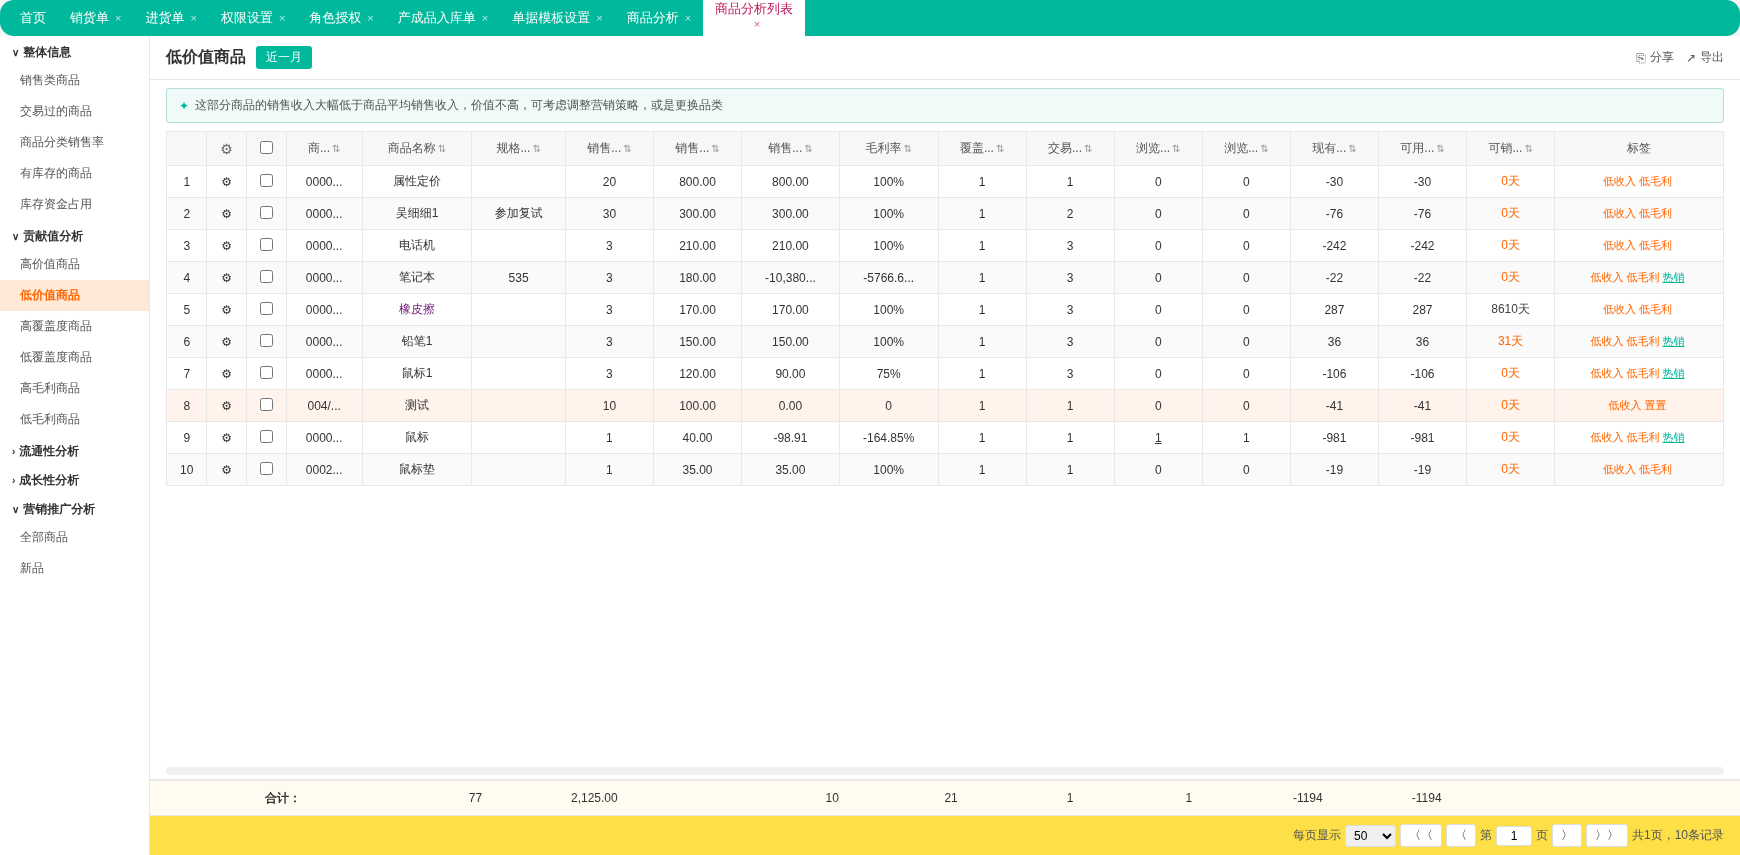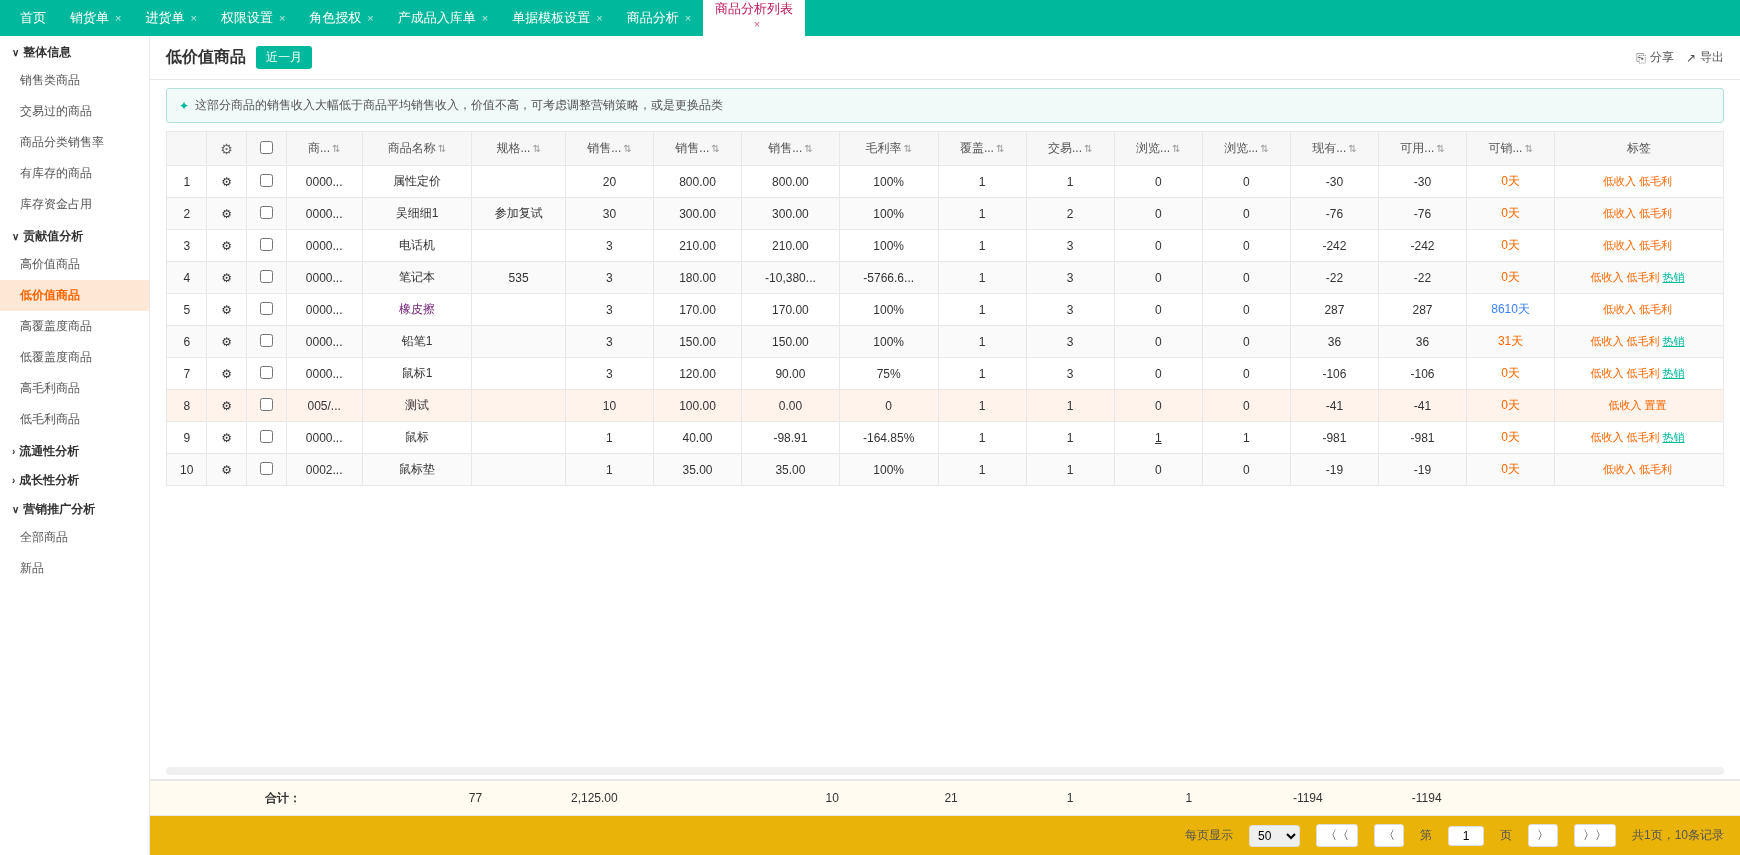--- a/index.html
+++ b/index.html
@@ -5,20 +5,21 @@
     * { box-sizing: border-box; margin: 0; padding: 0; }
     body { font-family: 'Microsoft YaHei', Arial, sans-serif; font-size: 12px; background: #f5f5f5; color: #333; }
 
     
     .top-nav {
       background: #00b89c;
       display: flex;
       align-items: center;
       height: 36px;
       padding: 0 8px;
+      border-radius: 14px;
     }
     .nav-item {
       color: #fff;
       padding: 0 12px;
       height: 36px;
       display: flex;
       align-items: center;
       cursor: pointer;
       font-size: 13px;
       white-space: nowrap;
@@ -209,24 +210,24 @@
       color: #333;
     }
 
     
     .pagination {
       display: flex;
       align-items: center;
       justify-content: flex-end;
       padding: 8px 16px;
       border-top: 1px solid #e8e8e8;
-      gap: 16px;
+      gap: 4px;
       font-size: 12px;
       color: #555;
-      background: #eab308;
+      background: #fde047;
     }
     .page-size-select {
       border: 1px solid #ddd;
       border-radius: 3px;
       padding: 2px 4px;
       font-size: 12px;
     }
     .page-btn {
       border: 1px solid #ddd;
       background: #fff;
@@ -469,21 +470,21 @@
       <td>3</td>
       <td>170.00</td>
       <td>170.00</td>
       <td>100%</td>
       <td>1</td>
       <td>3</td>
       <td style="">0</td>
       <td>0</td>
       <td>287</td>
       <td>287</td>
-      <td style="color:#3b82f6;">8610天</td>
+      <td style="color:#404040;">8610天</td>
       <td><span class="tag-orange">低收入</span><span class="tag-orange">低毛利</span></td>
     </tr>
             <tr>
       <td>6</td>
               <td><span style="cursor:pointer;">⚙</span></td>
       <td><input type="checkbox" style=""></td>
       <td>0000...</td>
       <td style="cursor:pointer;color:#333;">铅笔1</td>
       <td></td>
       <td>3</td>
@@ -516,21 +517,21 @@
       <td>0</td>
       <td>-106</td>
       <td>-106</td>
       <td style="color:#ff6600;">0天</td>
       <td><span class="tag-orange">低收入</span><span class="tag-orange">低毛利</span><span class="tag-green">热销</span></td>
     </tr>
             <tr class="highlighted">
       <td>8</td>
               <td><span style="cursor:pointer;">⚙</span></td>
       <td><input type="checkbox" style=""></td>
-      <td>005/...</td>
+      <td>004/...</td>
       <td style="cursor:pointer;color:#333;">测试</td>
       <td></td>
       <td>10</td>
       <td>100.00</td>
       <td>0.00</td>
       <td>0</td>
       <td>1</td>
       <td>1</td>
       <td style="">0</td>
       <td>0</td>

